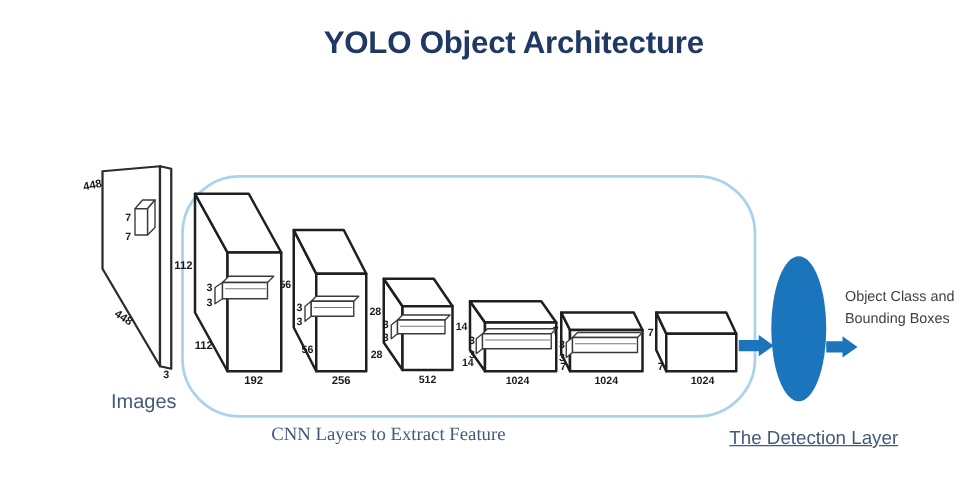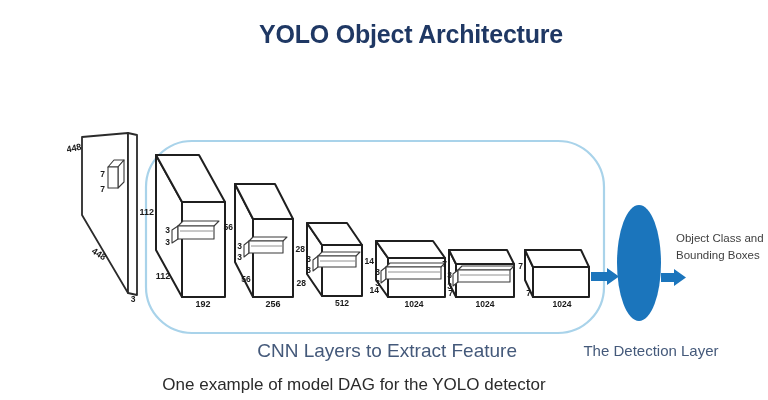--- a/index.html
+++ b/index.html
@@ -7,22 +7,22 @@
     position:relative;width:768px;height:400px;background:#ffffff;
     font-family:"Liberation Sans", sans-serif;overflow:hidden;
   }
   .slide-title{
     position:absolute;top:20px;left:161px;width:500px;text-align:center;
     font-size:25px;font-weight:600;color:#1F3864;letter-spacing:-0.2px;
   }
   .diagram-svg{position:absolute;left:0;top:0;}
   .label-slate{position:absolute;color:#44597A;}
   .images-label{top:313px;left:80px;width:70px;text-align:center;font-size:16px;}
-  .cnn-label{top:340px;left:217px;width:300px;text-align:right;font-size:19px;}
-  .detect-label{top:342px;left:551px;width:200px;text-align:center;font-size:15px;}
+  .cnn-label{top:340px;left:217px;width:300px;text-align:left;font-size:15px;font-family:Liberation Serif, serif;}
+  .detect-label{top:342px;left:551px;width:200px;text-align:center;font-size:15px;text-decoration:underline;}
   .output-text{
     position:absolute;top:230px;left:676px;width:100px;
     font-size:11.5px;line-height:1.5;color:#3F3F3F;
   }
   .caption{
     position:absolute;top:375px;left:104px;width:500px;text-align:center;
     font-size:17px;color:#2B2B2B;
   }
   
   .boxface{fill:#ffffff;stroke:#1F1F1F;stroke-width:2;stroke-linejoin:round;}
@@ -151,23 +151,23 @@
       <text class="num" x="523" y="269" text-anchor="end">7</text>
       <text class="num" x="531" y="296" text-anchor="end">7</text>
       <text class="num" x="562" y="307" text-anchor="middle">1024</text>
     </g>
 
     <path class="blue-shape" d="M591,272 h16 v-4 l12,8.5 l-12,8.5 v-4 h-16 z"></path>
     <ellipse class="blue-shape" cx="639" cy="263" rx="22" ry="58"></ellipse>
     <path class="blue-shape" d="M661,273 h13 v-4 l12,8.5 l-12,8.5 v-4 h-13 z"></path>
   </svg>
 
+  <div class="label-slate images-label">Images</div>
   <div class="label-slate cnn-label">CNN Layers to Extract Feature</div>
   <div class="label-slate detect-label">The Detection Layer</div>
 
   <div class="output-text">
     <div>Object Class and</div>
     <div>Bounding Boxes</div>
   </div>
 
-  <div class="caption">One example of model DAG for the YOLO detector</div>
 
 </div>
 
 </body></html>

